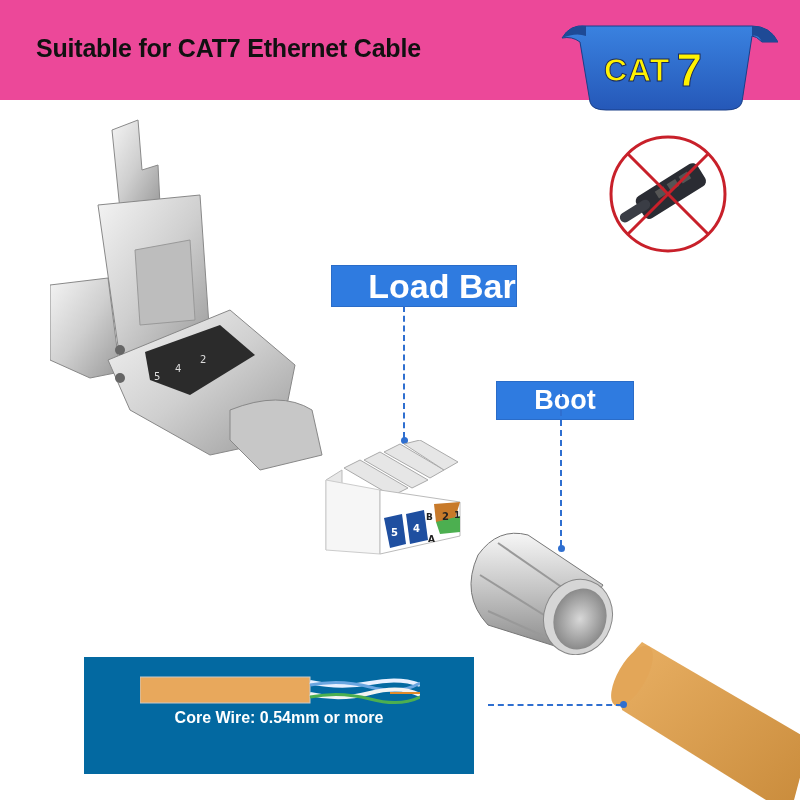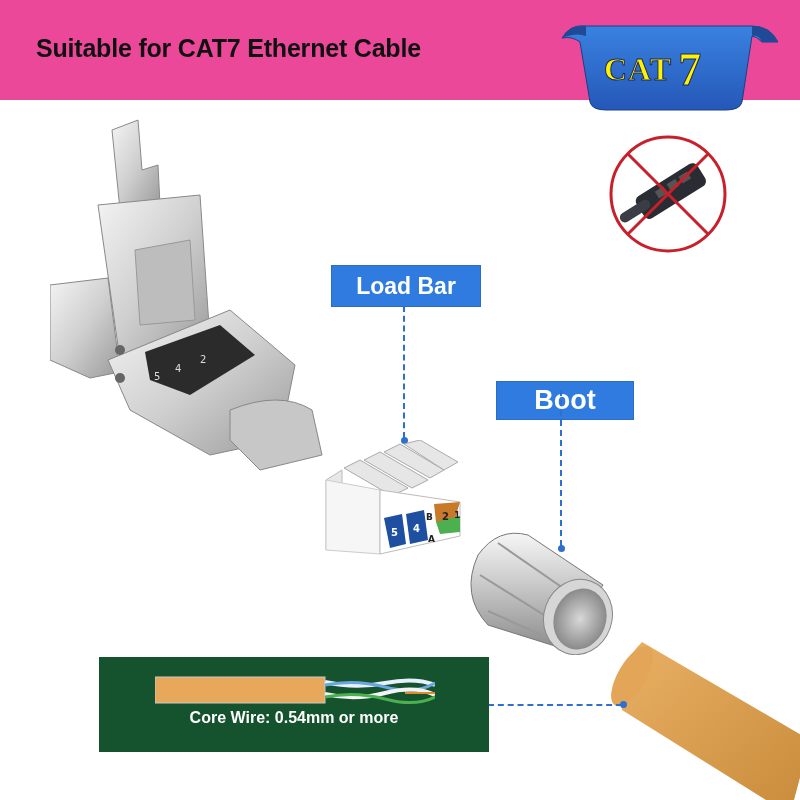--- a/index.html
+++ b/index.html
@@ -1,29 +1,29 @@
 <!DOCTYPE html>
 <html><head>
   <meta charset="utf-8">
   <style>
     html, body { margin: 0; padding: 0; }
     body { width: 800px; height: 800px; position: relative; background: #ffffff; overflow: hidden; font-family: "DejaVu Sans", sans-serif; }
     .banner { position: absolute; left: 0; top: 0; width: 800px; height: 100px; background: #ec4899; }
     .banner-title { position: absolute; left: 36px; top: 34px; font-size: 25px; font-weight: bold; color: #111; font-family: "Liberation Sans", sans-serif; letter-spacing: -0.2px; }
     .ribbon { position: absolute; left: 556px; top: 20px; width: 222px; height: 92px; }
-    .ribbon-text { position: absolute; left: 604px; top: 38px; color: #fff200; font-family: Liberation Serif, serif; font-weight: bold; }
+    .ribbon-text { position: absolute; left: 604px; top: 38px; color: #fff200; font-family: Liberation Sans, sans-serif; font-weight: bold; }
     .ribbon-cat { font-size: 32px; letter-spacing: 1px; -webkit-text-stroke: 1px #1a2a60; }
     .ribbon-num { font-size: 46px; position: relative; top: 5px; margin-left: 6px; -webkit-text-stroke: 1px #1a2a60; }
     .label-box { position: absolute; background: #2f7be0; color: #fff; font-weight: bold; text-align: center; font-family: "Liberation Sans", sans-serif; border: 1px solid #2a6cc8; }
-    .load-bar { left: 331px; top: 265px; width: 148px; height: 40px; font-size: 23px; line-height: 40px; }
+    .load-bar { left: 331px; top: 265px; width: 148px; height: 40px; font-size: 34px; line-height: 40px; padding-left: 36px; }
     .boot { left: 496px; top: 352px; width: 136px; height: 37px; font-size: 27px; line-height: 37px; margin-top: 29px; }
     .vdash { position: absolute; width: 0; border-left: 2px dashed #2f6fd0; }
     .hdash { position: absolute; height: 0; border-top: 2px dashed #2f6fd0; }
     .dot { position: absolute; width: 7px; height: 7px; border-radius: 50%; background: #2f6fd0; }
-    .core-box { position: absolute; left: 99px; top: 657px; width: 390px; height: 95px; background: #14532d; }
+    .core-box { position: absolute; left: 84px; top: 657px; width: 390px; height: 117px; background: #0369a1; }
     .core-text { position: absolute; left: 0; width: 100%; top: 52px; text-align: center; color: #fff; font-size: 16px; font-weight: bold; font-family: "Liberation Sans", sans-serif; }
     svg { position: absolute; }
   </style>
 </head>
 <body>
 
 <div class="banner">
   <div class="banner-title">Suitable for CAT7 Ethernet Cable</div>
 </div>
 

